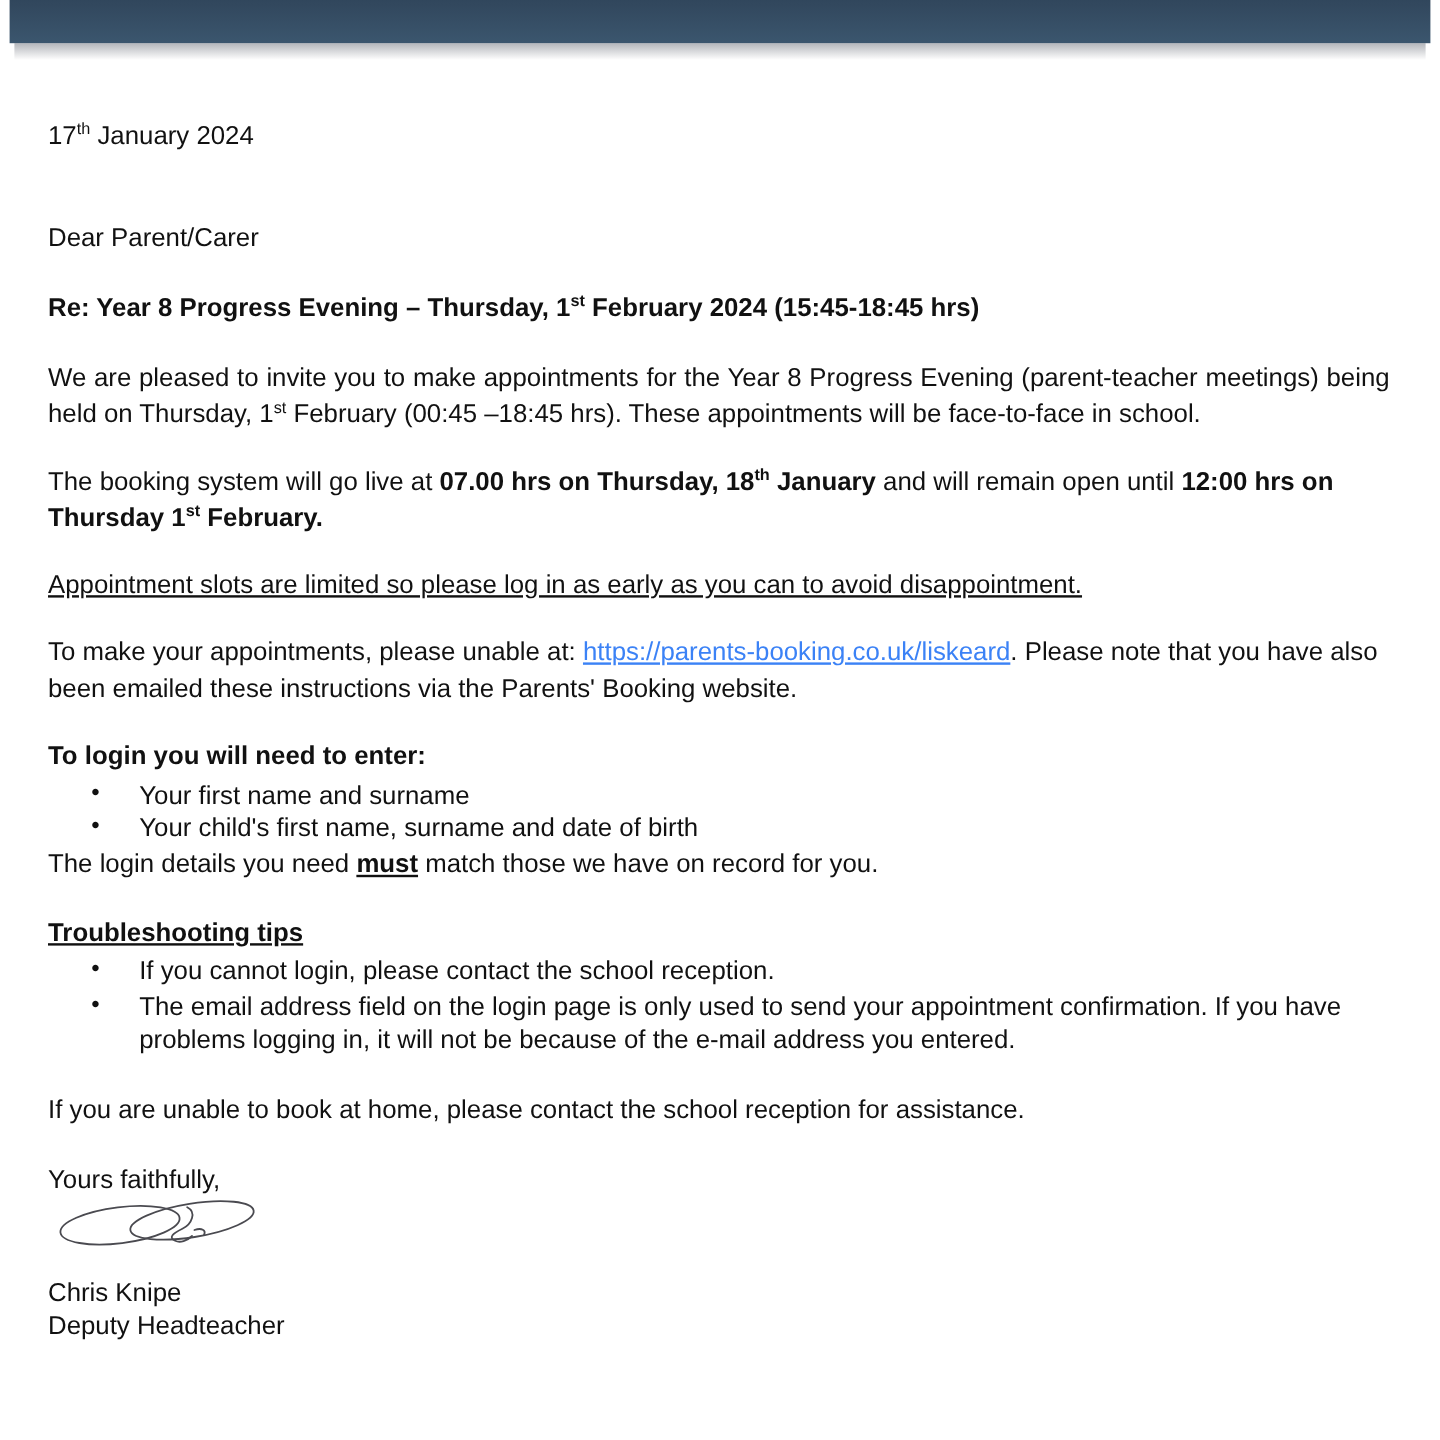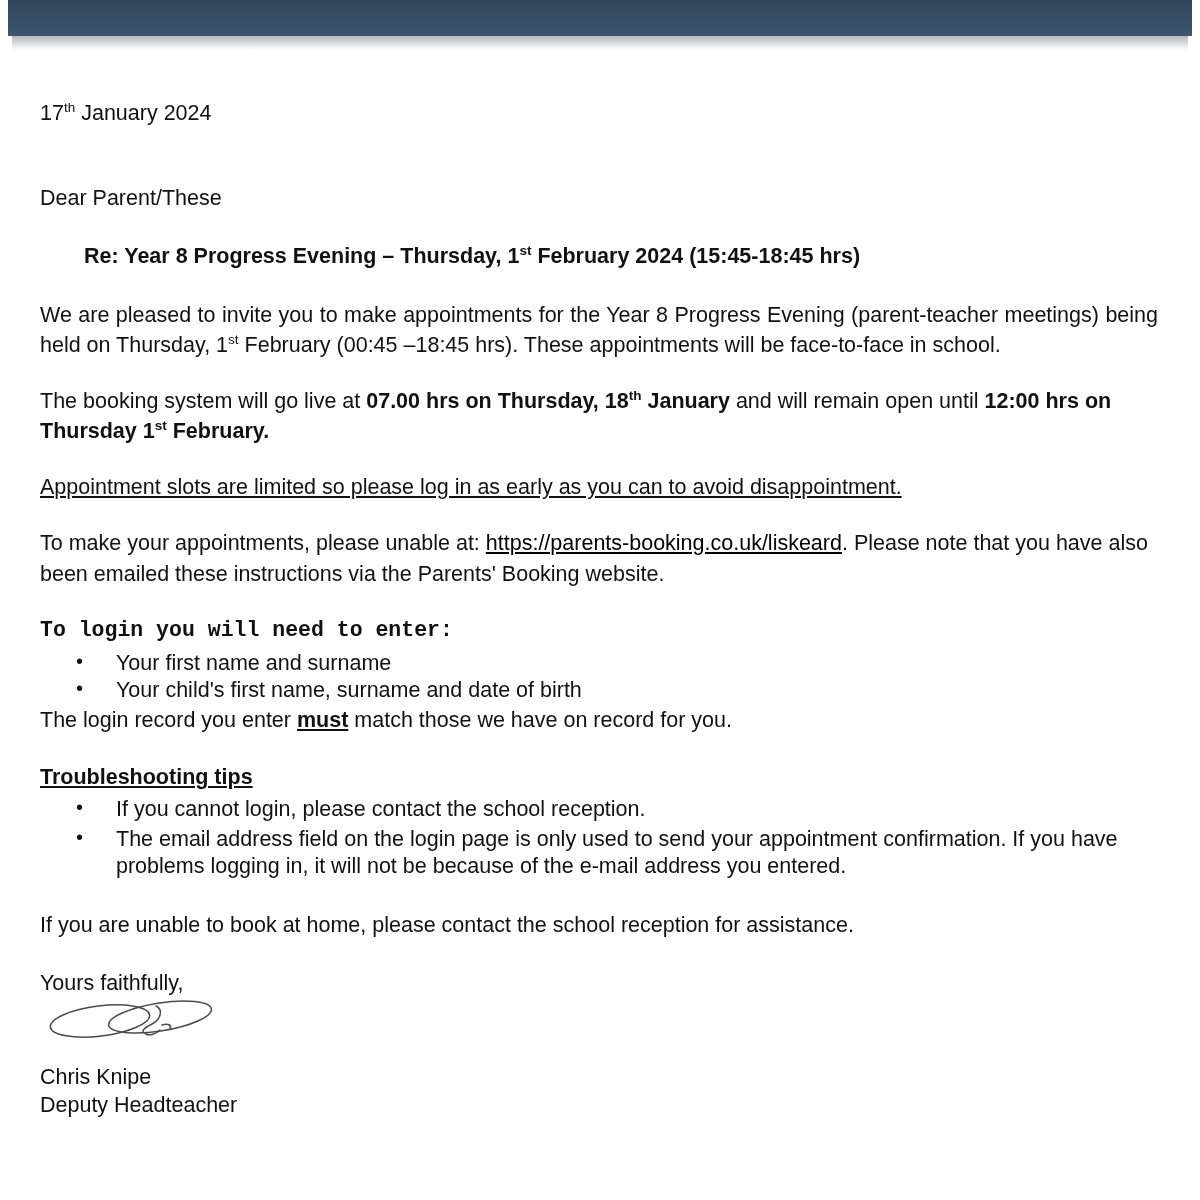--- a/index.html
+++ b/index.html
@@ -65,21 +65,21 @@
 
   .justify { text-align: justify; }
   .justify-all { text-align: justify; }
   .justify-all::after {
     content: "";
     display: inline-block;
     width: 100%;
   }
 
   .link {
-    color: #000000;
+    color: #3b82f6;
     text-decoration: underline;
   }
 
   ul.bullets {
     list-style: none;
     margin: 0;
     padding: 0;
   }
   ul.bullets li {
     position: relative;
@@ -120,47 +120,47 @@
 
 </div>
 <div class="banner-shadow" style="position:absolute;left:12px;top:36px;width:1176px;height:14px;background:linear-gradient(to bottom, rgba(105,110,120,0.50), rgba(255,255,255,0));"></div>
 
 <div class="letter">
 
   <p class="block" style="margin-bottom:54px;">
     <span>17</span><sup>th</sup><span> January 2024</span>
   </p>
 
-  <p class="block" style="margin-bottom:28px;">Dear Parent/These</p>
+  <p class="block" style="margin-bottom:28px;">Dear Parent/Carer</p>
 
-  <p class="block bold" style="margin-bottom:28px;margin-left:44px;">
+  <p class="block bold" style="margin-bottom:28px;">
     <span>Re: Year 8 Progress Evening – Thursday, 1</span><sup>st</sup><span> February 2024 (15:45-18:45 hrs)</span>
   </p>
 
   <p class="block justify" style="margin-bottom:25px;">
     <span>We are pleased to invite you to make appointments for the Year 8 Progress Evening (parent-teacher meetings) being held on Thursday, 1</span><sup>st</sup><span> February (00:45 –18:45 hrs). These appointments will be face-to-face in school.</span>
   </p>
 
   <p class="block" style="margin-bottom:25px;">
     <span>The booking system will go live at </span><span class="bold"><span>07.00 hrs on Thursday, 18</span><sup>th</sup><span> January</span></span><span> and will remain open until </span><span class="bold"><span>12:00 hrs on Thursday 1</span><sup>st</sup><span> February.</span></span>
   </p>
 
   <p class="block uline" style="margin-bottom:26px;">Appointment slots are limited so please log in as early as you can to avoid disappointment.</p>
 
   <p class="block" style="margin-bottom:26px;">
     <span>To make your appointments, please unable at: </span><a class="link" href="#">https://parents-booking.co.uk/liskeard</a><span>. Please note that you have also been emailed these instructions via the Parents' Booking website.</span>
   </p>
 
-  <p class="heading-bold block-tight" style="margin-bottom:4px;font-family:Liberation Mono, monospace;">To login you will need to enter:</p>
+  <p class="heading-bold block-tight" style="margin-bottom:4px;">To login you will need to enter:</p>
   <ul class="bullets">
     <li><span>Your first name and surname</span></li>
     <li><span>Your child's first name, surname and date of birth</span></li>
   </ul>
   <p class="block" style="margin-top:1px;margin-bottom:26px;">
-    <span>The login record you enter </span><span class="bold-uline">must</span><span> match those we have on record for you.</span>
+    <span>The login details you need </span><span class="bold-uline">must</span><span> match those we have on record for you.</span>
   </p>
 
 
   <p class="heading-bold-uline block-tight" style="margin-bottom:4px;">Troubleshooting tips</p>
   <ul class="bullets">
     <li><span>If you cannot login, please contact the school reception.</span></li>
     <li style="margin-top:2px;"><span>The email address field on the login page is only used to send your appointment confirmation. If you have problems logging in, it will not be because of the e-mail address you entered.</span></li>
   </ul>
 
   <p class="block" style="margin-top:30px;margin-bottom:27px;">If you are unable to book at home, please contact the school reception for assistance.</p>

